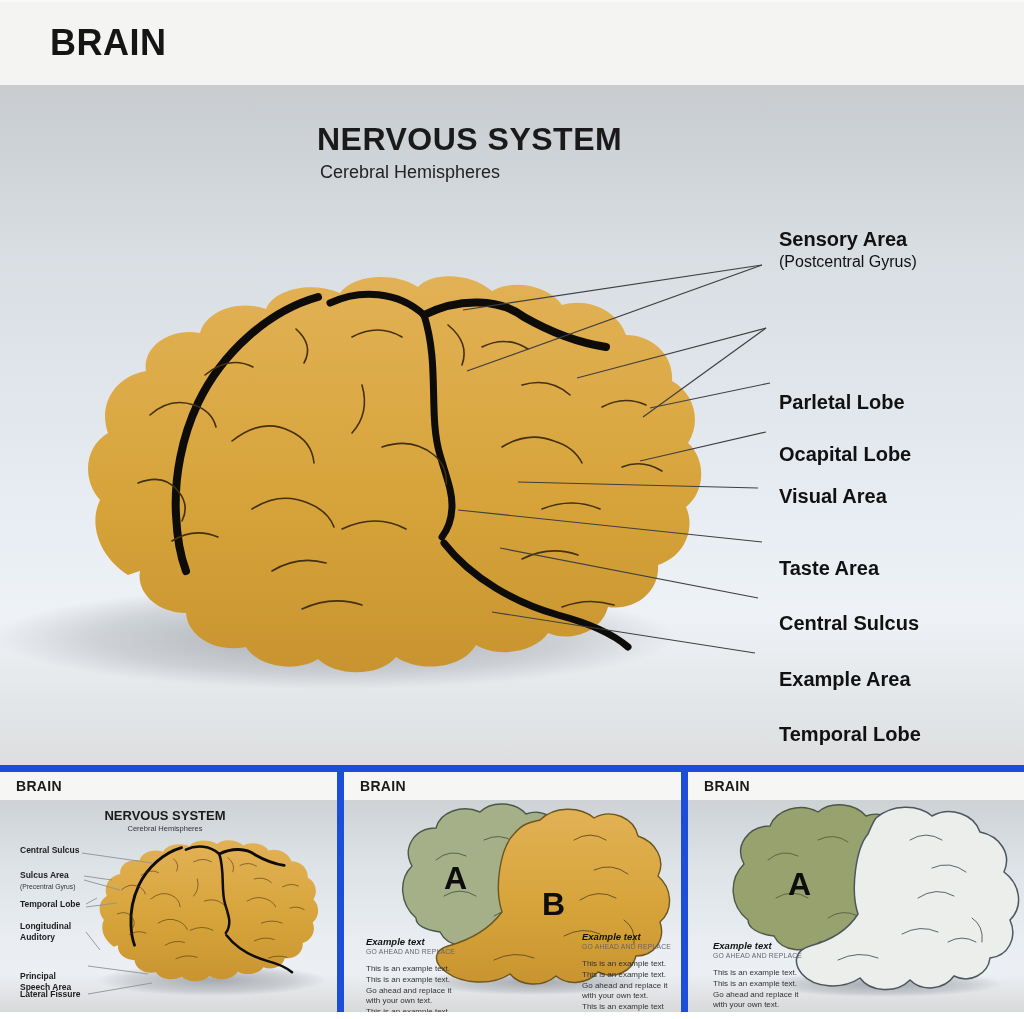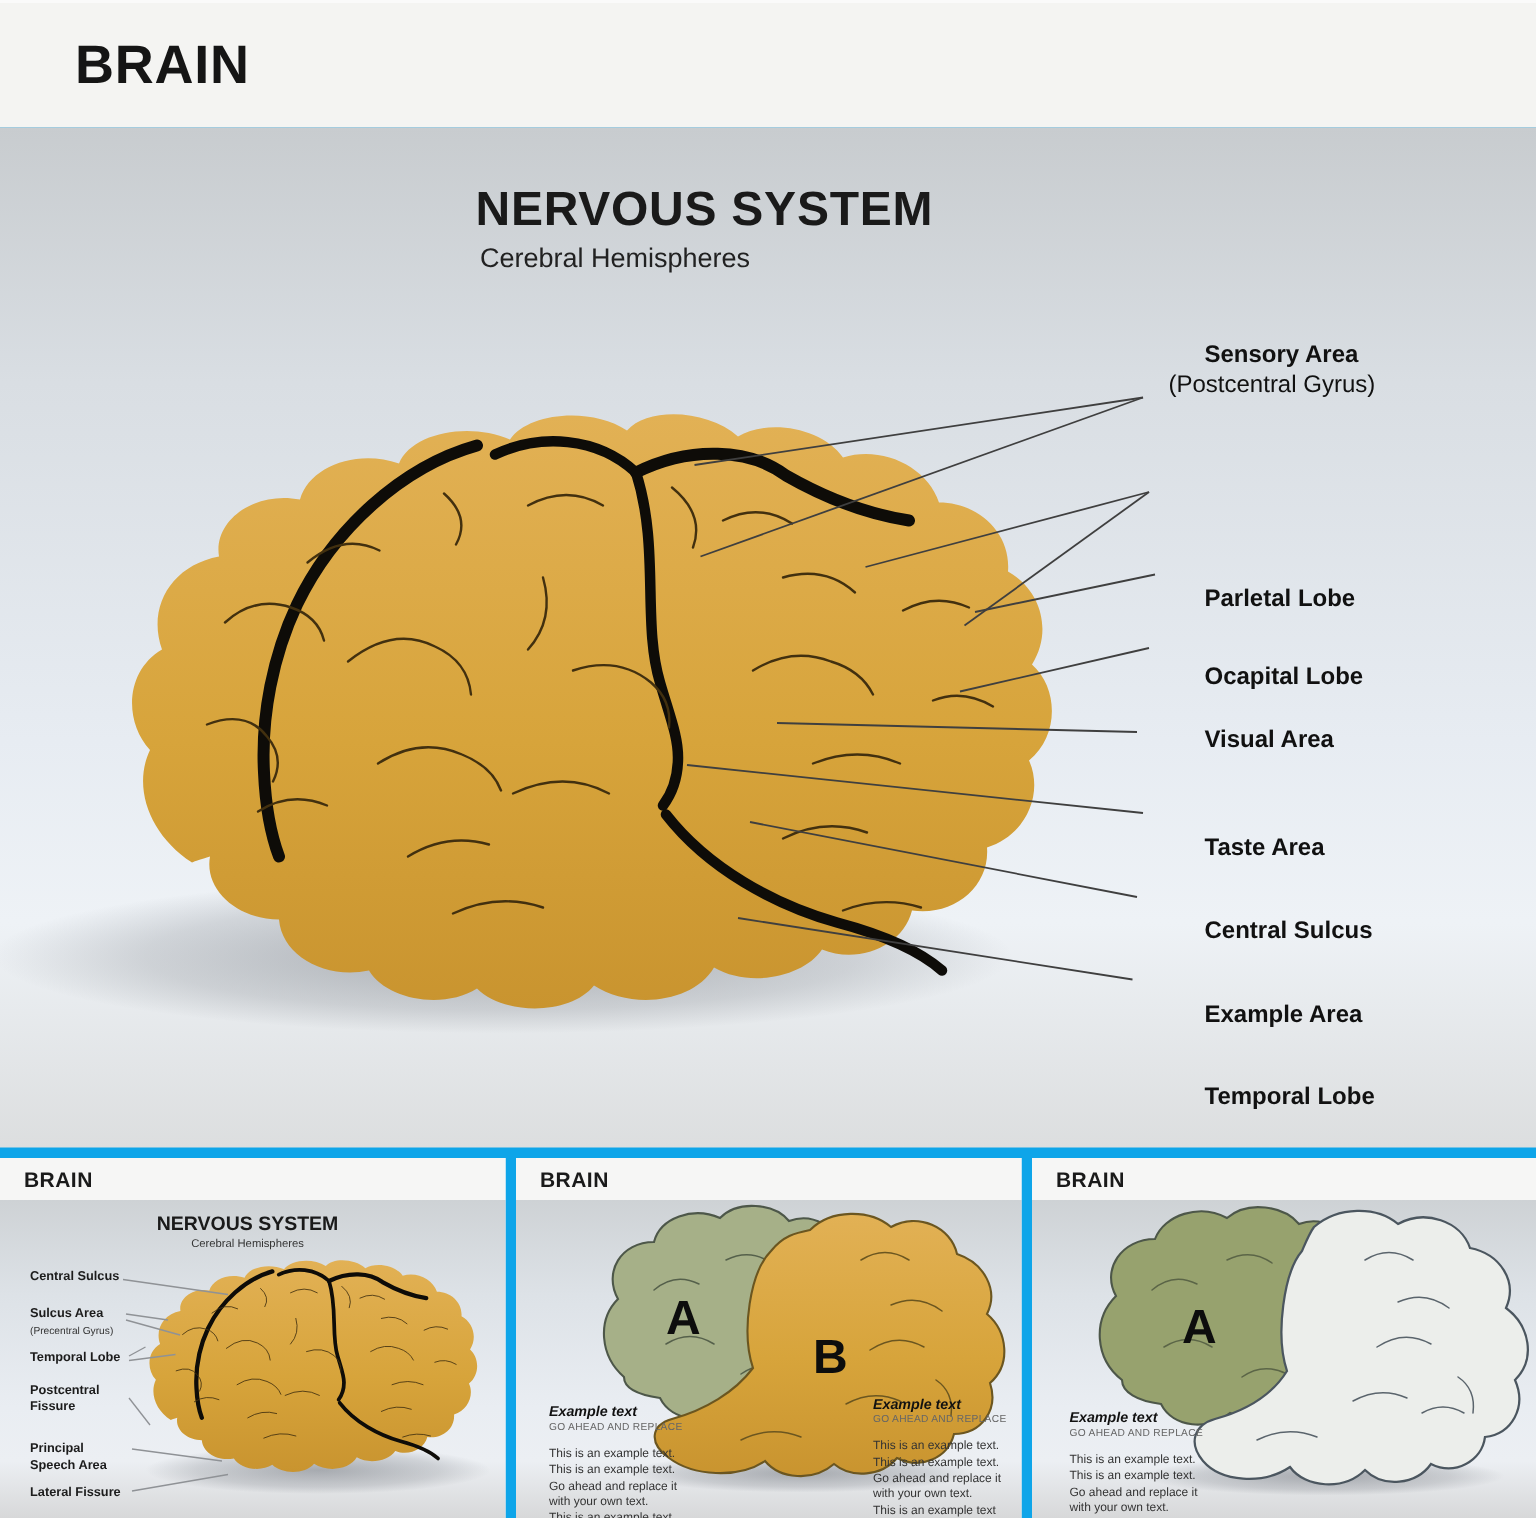--- a/index.html
+++ b/index.html
@@ -1,19 +1,19 @@
 <!DOCTYPE html>
 <html><head>
 <meta charset="utf-8">
 <style>
   * { margin:0; padding:0; box-sizing:border-box; }
   html,body { background:#ffffff; }
   #app {
     position:relative; width:1024px; height:1019px;
-    font-family:"Liberation Sans", sans-serif; overflow:hidden; background:#0ea5e9;
+    font-family:"Liberation Sans", sans-serif; overflow:hidden; background:#1d4ed8;
   }
   
   .page-header {
     position:absolute; left:0; top:0; width:1024px; height:85px;
     background:#f4f4f2; border-top:2px solid #fafafa;
   }
   .page-header .title {
     position:absolute; left:50px; top:20px;
     font-size:36px; font-weight:bold; color:#151515; letter-spacing:.5px;
   }
@@ -25,21 +25,21 @@
   .main-title {
     position:absolute; left:317px; top:36px;
     font-size:32px; font-weight:bold; color:#1a1a1a; letter-spacing:.5px;
   }
   .main-subtitle {
     position:absolute; left:320px; top:77px;
     font-size:18px; color:#222;
   }
   .main-art { position:absolute; left:0; top:0; width:1024px; height:680px; }
   .callout { position:absolute; left:779px; color:#111; white-space:nowrap; }
-  .callout .lbl { font-size:16px; font-weight:bold;margin-left:24px; }
+  .callout .lbl { font-size:20px; font-weight:bold; }
   .callout .sub { font-size:16px; font-weight:normal; margin-top:2px; }
   
   .thumb {
     position:absolute; top:772px; height:240px; background:#fff;
   }
   .t-header {
     position:absolute; left:0; top:0; width:100%; height:28px; background:#f6f6f5;
   }
   .t-header .t-title {
     position:absolute; left:16px; top:6px; font-size:14px; font-weight:bold; color:#1a1a1a; letter-spacing:.3px;
@@ -204,23 +204,23 @@
         <span>Central Sulcus</span>
       </div>
       <div class="t1-label" style="top:70px">
         <span>Sulcus Area</span><br>
         <span class="t1-sublabel">(Precentral Gyrus)</span>
       </div>
       <div class="t1-label" style="top:99px">
         <span>Temporal Lobe</span>
       </div>
       <div class="t1-label" style="top:121px;width:64px">
-        <span>Postcentral Fissure</span>
-      </div>
-      <div class="t1-label" style="top:160px;width:64px">
+        <span>Longitudinal Auditory</span>
+      </div>
+      <div class="t1-label" style="top:171px;width:64px">
         <span>Principal Speech Area</span>
       </div>
       <div class="t1-label" style="top:189px">
         <span>Lateral Fissure</span>
       </div>
     </div>
   </div>
 
   <div class="thumb" style="left:344px;width:337px">
     <div class="t-header">

